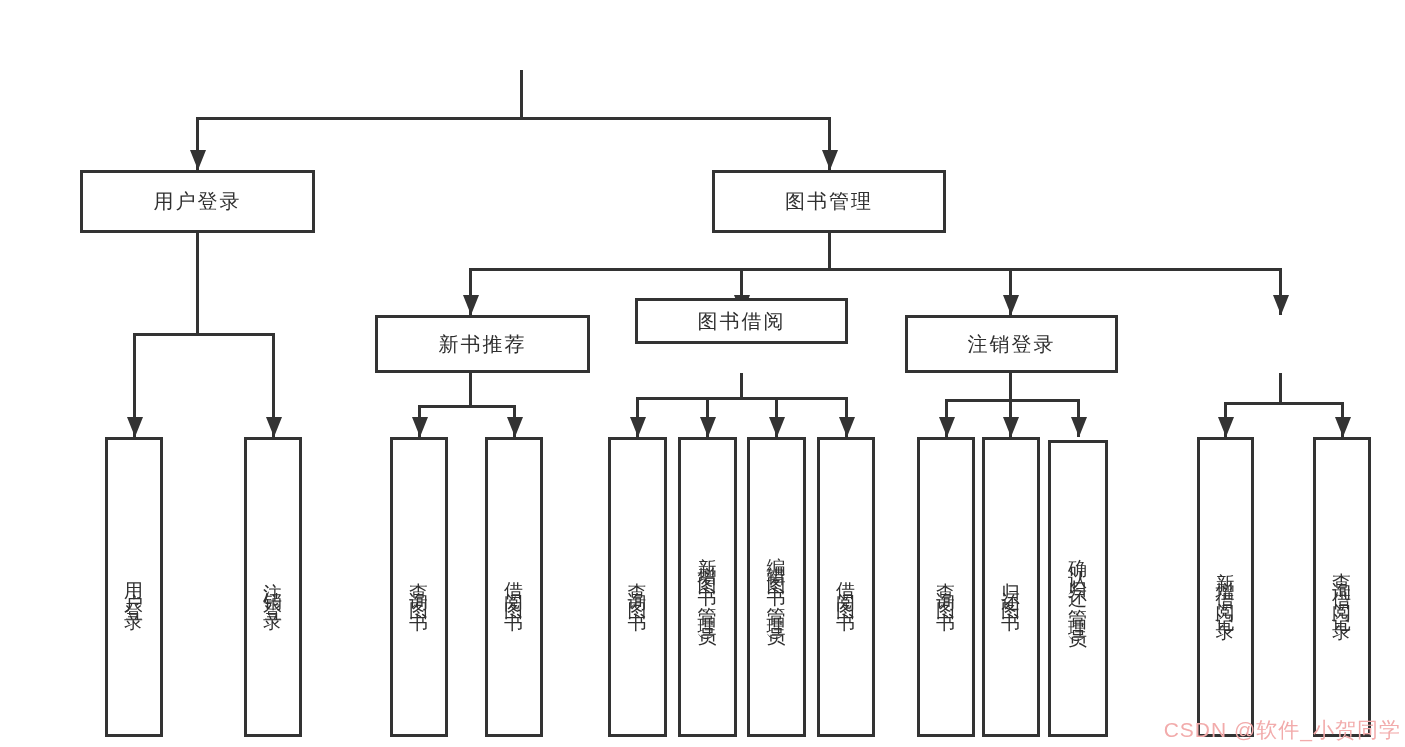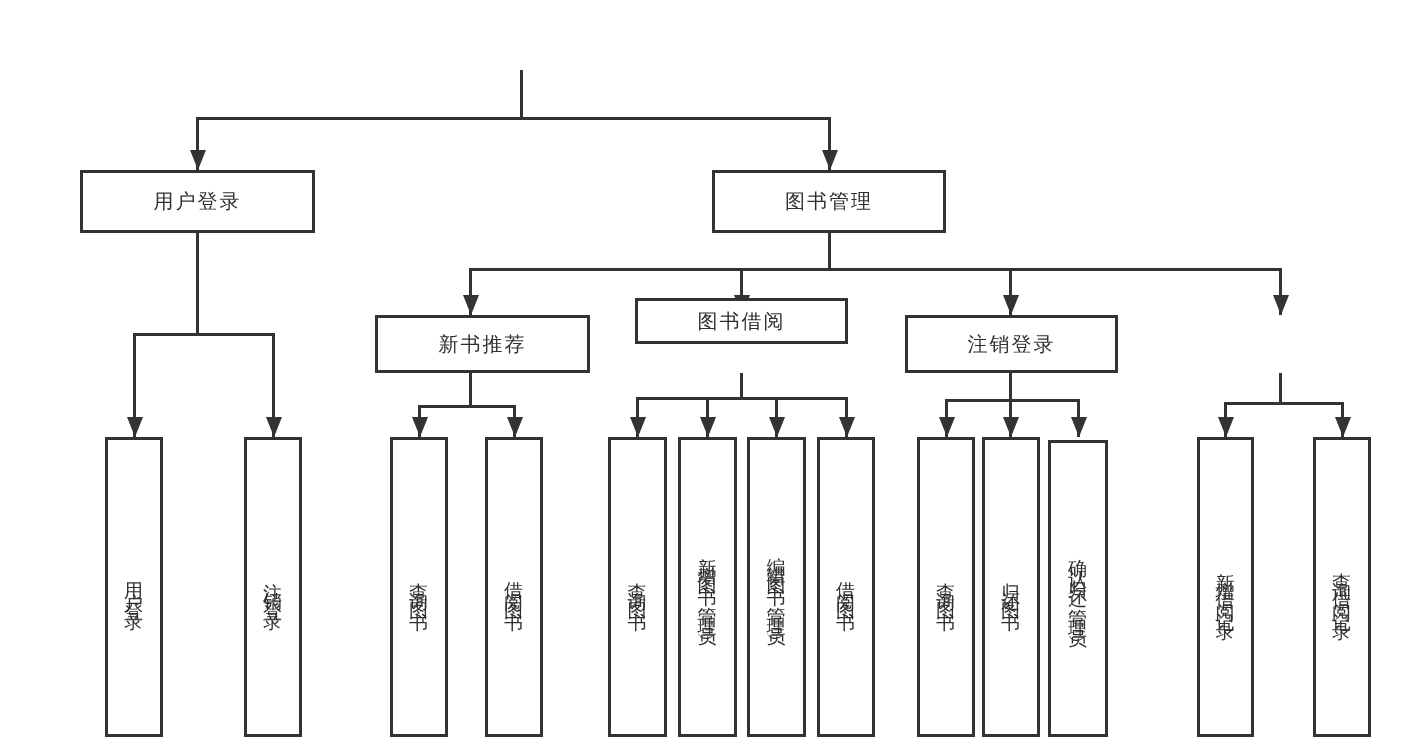--- a/index.html
+++ b/index.html
@@ -134,14 +134,15 @@
     <span class="vtext">确认归还（管理员）</span>
   </div>
 
   <div class="box leaf" style="left:1197px;top:437px;width:57px;height:300px">
     <span class="vtext">新增借阅记录</span>
   </div>
   <div class="box leaf" style="left:1313px;top:437px;width:58px;height:300px">
     <span class="vtext">查询借阅记录</span>
   </div>
 
+  <div id="watermark">CSDN @软件_小贺同学</div>
 
 </div>
 
 </body></html>

